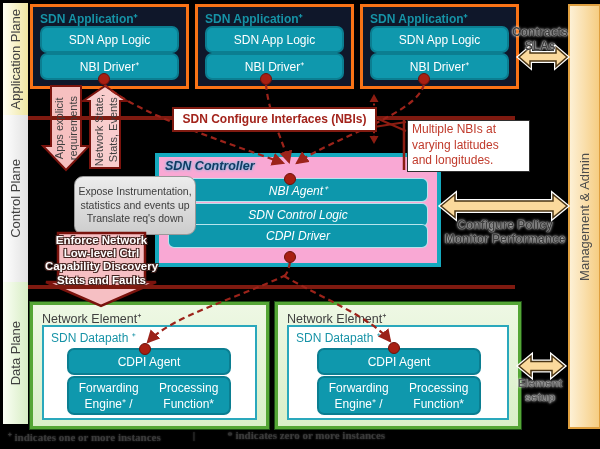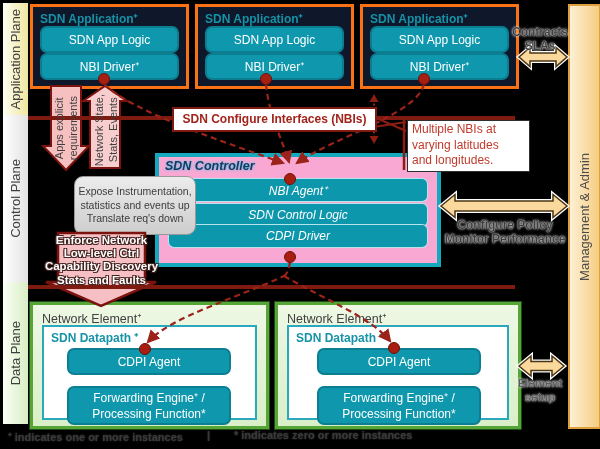--- a/index.html
+++ b/index.html
@@ -45,45 +45,45 @@
            border:1.5px solid #999;border-radius:9px;color:#3d3d3d;font-size:10.5px;line-height:13.5px;
            display:flex;flex-direction:column;align-items:center;justify-content:center;text-align:center;margin-left:44px;}
 
   
   .nebox{top:302px;height:121px;background:linear-gradient(#eef8e4,#d9efc8);border:3px solid #55a636;
          box-shadow:0 0 0 1px #1e4d17;}
   #ne1{left:30px;width:233px;}
   #ne2{left:275px;width:240px;}
   .nebox .title{position:absolute;top:5px;left:9px;font-size:12.5px;color:#404040;}
   .datapath{position:absolute;left:9px;right:9px;top:20px;height:91px;background:#fff;border:2px solid #2aa8bc;}
-  .datapath .title{position:absolute;top:2px;left:7px;font-size:12px;font-weight:bold;color:#1793a7;}
+  .datapath .title{position:absolute;top:2px;left:7px;font-size:12px;font-weight:normal;color:#1793a7;}
   .dp-agent{top:21px;height:23px;width:160px;}
-  .dp-fwd{top:49px;height:35px;width:160px;flex-direction:column;line-height:16px;margin-top:10px;}
+  .dp-fwd{top:49px;height:35px;width:160px;flex-direction:row;line-height:16px;}
   #ne1 .dp-agent,#ne1 .dp-fwd{left:23px;}
   #ne2 .dp-agent,#ne2 .dp-fwd{left:28px;}
 
   
   #mgmt{left:568px;top:4px;width:29px;height:421px;background:linear-gradient(90deg,#fdf0d5,#f6cd82);
         border:2px solid #df9f3f;color:#4b4b4b;font-size:13px;}
 
   
   .flowtext{color:#3f3f3f;font-size:11px;line-height:14px;text-align:center;}
   #downtext{left:45px;top:88px;width:42px;height:80px;}
   #uptext{left:85px;top:92px;width:42px;height:76px;}
   .halo{color:#3f3f3f;font-weight:bold;font-size:12px;text-align:center;line-height:14px;
         text-shadow:0 0 3px rgba(255,255,255,.95),0 0 1px rgba(255,255,255,.95);}
   #contracts{left:505px;top:25px;width:70px;}
   #configure{left:440px;top:218px;width:130px;}
   #elemsetup{left:505px;top:376px;width:70px;color:#5d5d5d;font-size:11.5px;}
   #enforce{left:44px;top:234px;width:115px;color:#fff;font-weight:bold;font-size:11.5px;line-height:13.2px;
            text-align:center;text-shadow:-1px -1px 0 #43231f,1px -1px 0 #43231f,-1px 1px 0 #43231f,1px 1px 0 #43231f;}
 
   
-  #footnote{left:8px;top:429px;display:flex;gap:24px;color:#3a3a3a;font-size:11px;font-weight:bold;
-            text-shadow:0 0 2px rgba(170,170,170,.35);}
+  #footnote{left:8px;top:429px;display:flex;gap:32px;color:#3a3a3a;font-size:11px;font-weight:bold;
+            text-shadow:0 0 2px rgba(170,170,170,.35);font-family:Liberation Serif, serif;}
 
   svg.overlay{position:absolute;left:0;top:0;pointer-events:none;}
 </style>
 </head>
 <body>
 
 <div id="stage">
 
   <div class="abs strip vwrap" id="strip-app">
     <span class="vtext">Application Plane</span>

